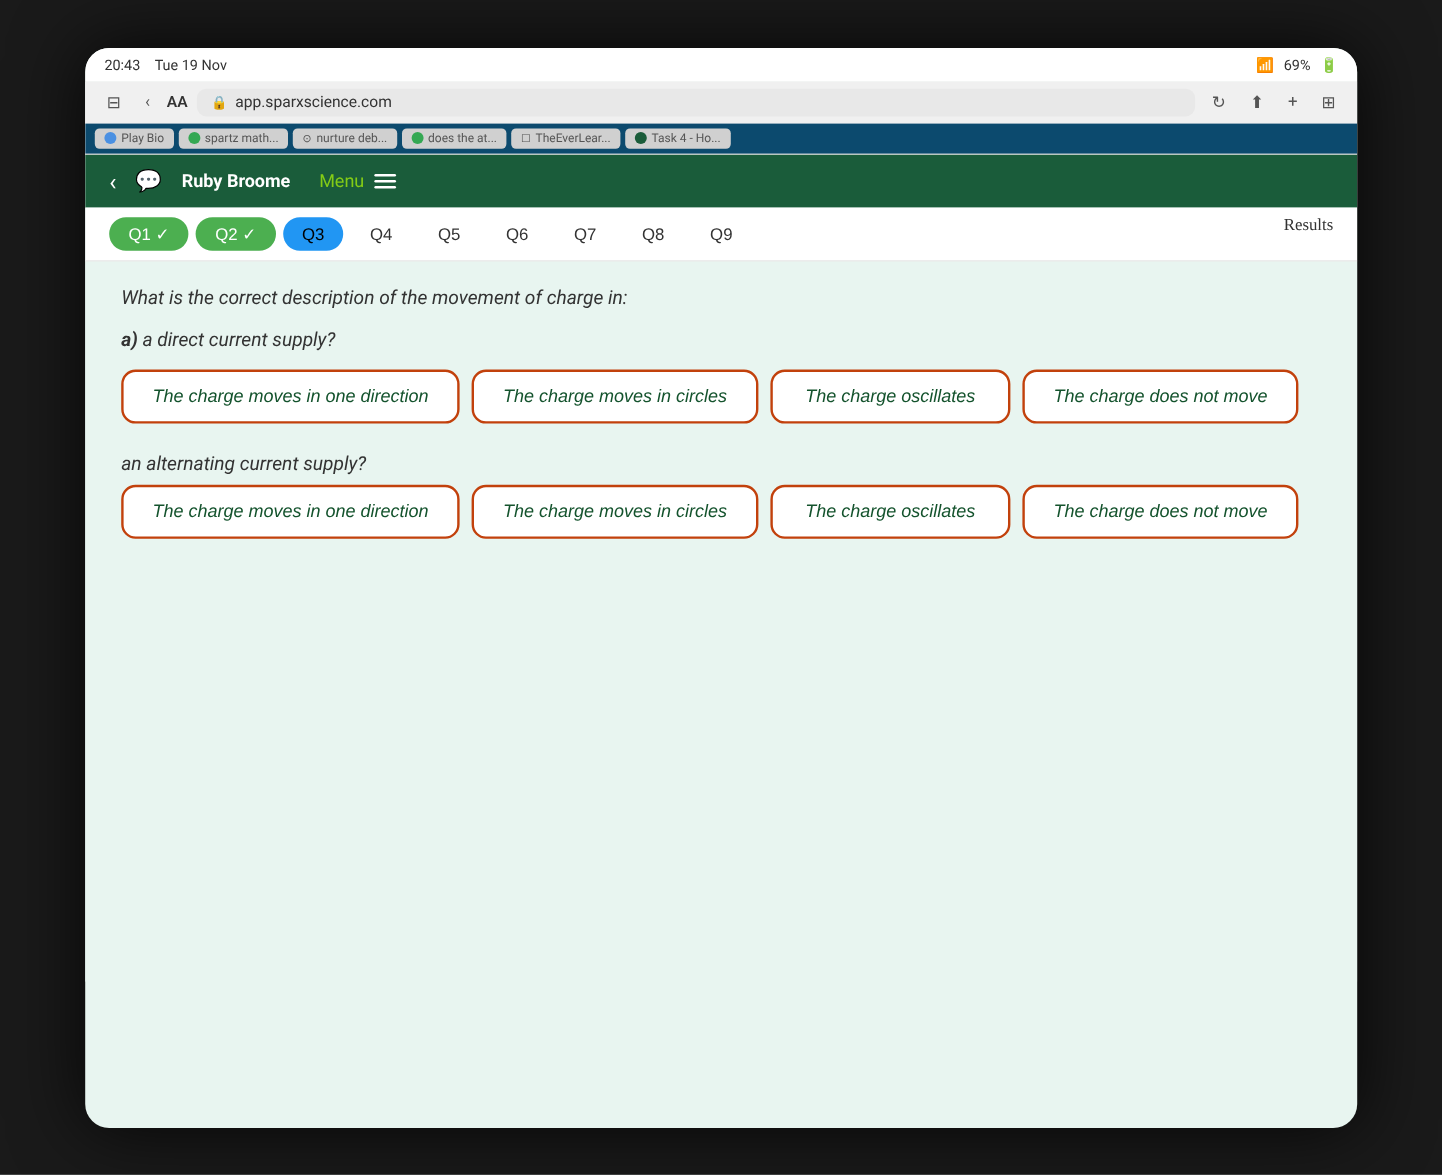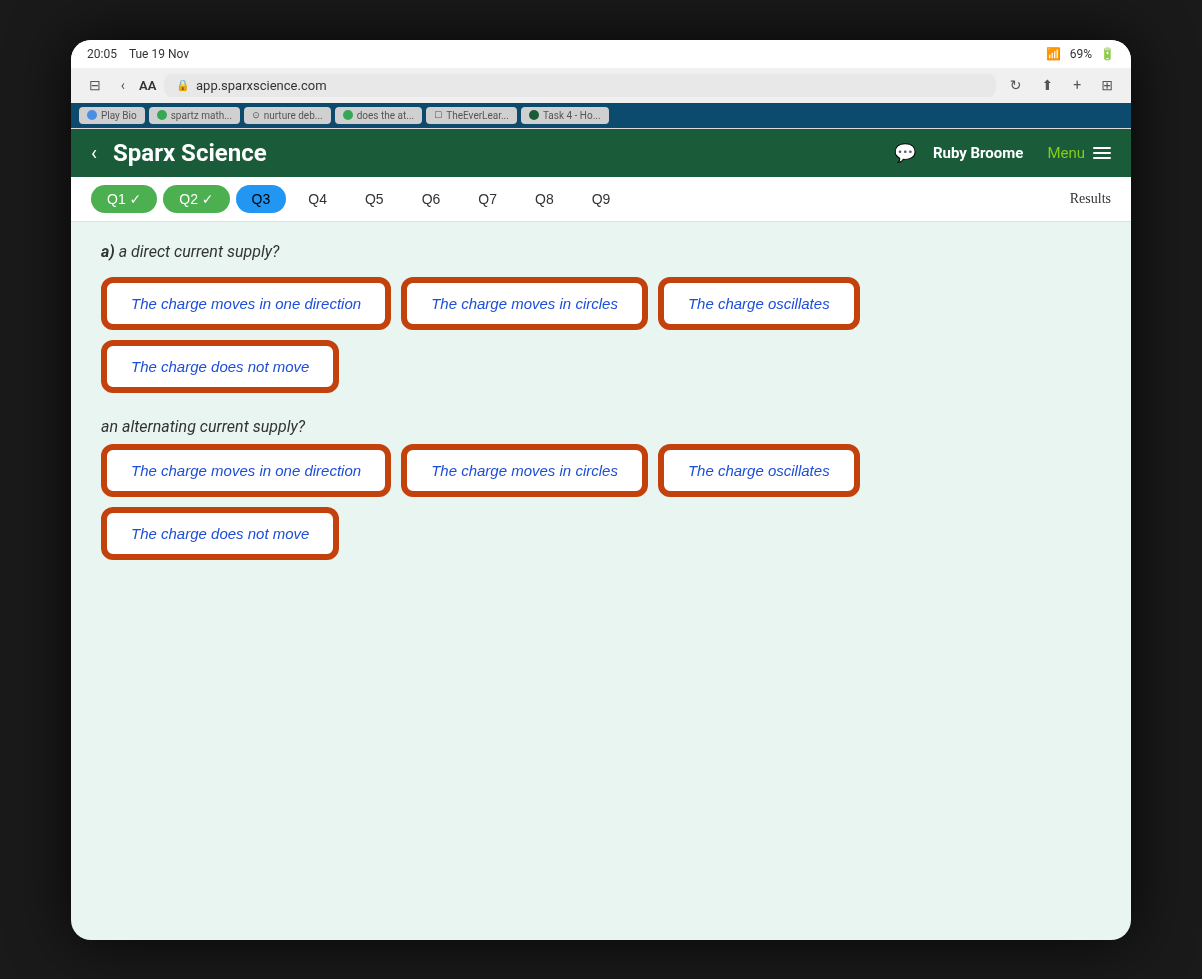--- a/index.html
+++ b/index.html
@@ -156,21 +156,20 @@
       width: 18px;
       height: 2px;
       background: white;
       border-radius: 1px;
     }
 
     
     .question-nav {
       background: white;
       display: flex;
-      align-items: center;
       padding: 8px 20px;
       gap: 6px;
       border-bottom: 1px solid #e0e0e0;
     }
 
     .q-btn {
       padding: 6px 16px;
       border-radius: 20px;
       font-size: 14px;
       font-weight: 500;
@@ -229,46 +228,46 @@
 
     .answers-grid {
       display: flex;
       flex-wrap: wrap;
       gap: 10px;
       margin-bottom: 24px;
     }
 
     .answer-btn {
       background: white;
-      border: 6px solid #c2410c;
+      border: 2px solid #c2410c;
       border-radius: 12px;
       padding: 12px 24px;
       font-size: 15px;
       font-style: italic;
-      color: #1d4ed8;
+      color: #14532d;
       cursor: pointer;
       transition: background 0.2s;
       min-width: 200px;
     }
 
     .section-divider {
       font-size: 16px;
       color: #333;
       font-style: italic;
       margin-bottom: 8px;
     }
   </style>
 </head>
 <body>
 
 <div class="tablet-frame">
 
   <div class="status-bar">
     <div class="status-bar-left">
-      <span>20:05</span>
+      <span>20:43</span>
       <span>Tue 19 Nov</span>
     </div>
     <div class="status-bar-right">
       <span>📶</span>
       <span>69%</span>
       <span>🔋</span>
     </div>
   </div>
 
   <div class="browser-chrome">
@@ -308,21 +307,20 @@
       </div>
       <div class="browser-tab">
         <span class="tab-icon" style="background:#1a5c3a"></span>
         <span>Task 4 - Ho...</span>
       </div>
     </div>
   </div>
 
   <div class="app-header">
     <span class="back-arrow">‹</span>
-    <span class="app-title">Sparx Science</span>
     <span style="margin-right:16px; font-size:18px;">💬</span>
     <span class="user-name">Ruby Broome</span>
     <div class="menu-btn">
       <span>Menu</span>
       <div class="menu-lines">
         <span></span>
           <span></span>
           <span></span>
       </div>
     </div>
@@ -336,20 +334,21 @@
     <button class="q-btn q-btn-inactive">Q5</button>
     <button class="q-btn q-btn-inactive">Q6</button>
     <button class="q-btn q-btn-inactive">Q7</button>
     <button class="q-btn q-btn-inactive">Q8</button>
     <button class="q-btn q-btn-inactive">Q9</button>
     <span class="q-results">Results</span>
   </div>
 
   <div class="main-content">
 
+    <p class="question-text">What is the correct description of the movement of charge in:</p>
 
     <p class="sub-question">
       <span class="sub-label">a)</span>
       <span>a direct current supply?</span>
     </p>
 
     <div class="answers-grid">
       <button class="answer-btn">The charge moves in one direction</button>
       <button class="answer-btn">The charge moves in circles</button>
       <button class="answer-btn">The charge oscillates</button>

